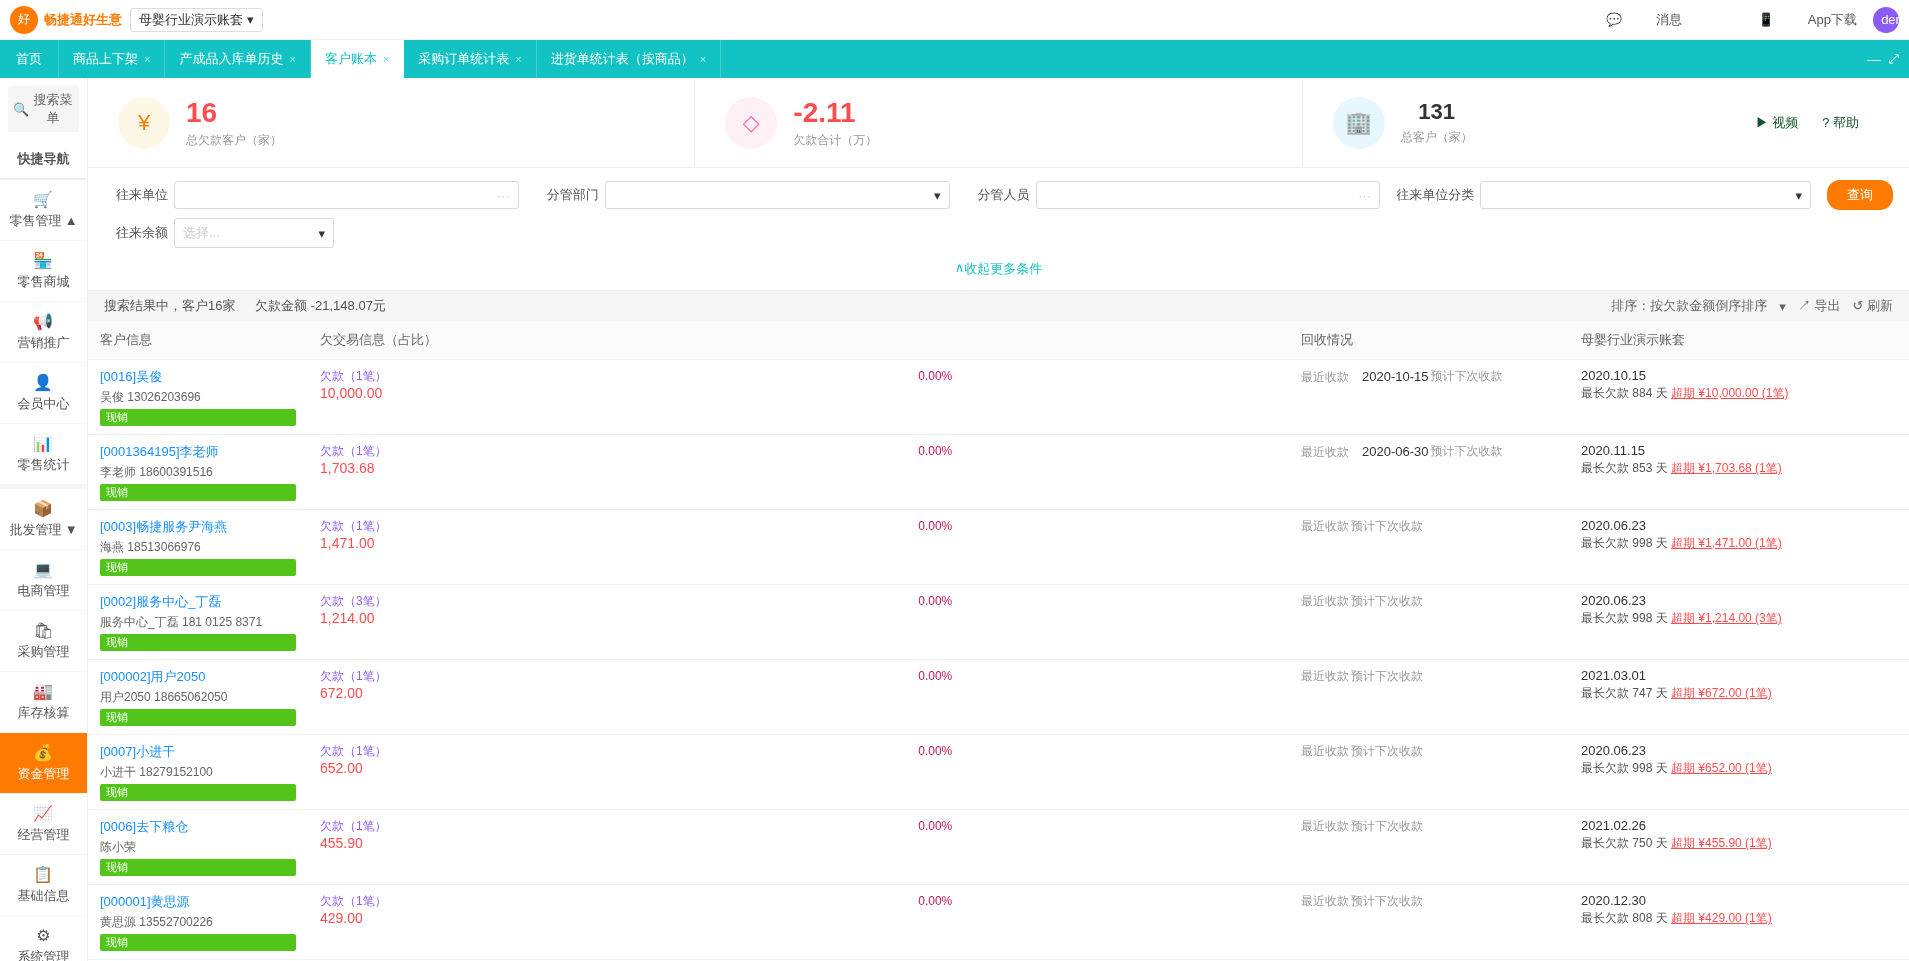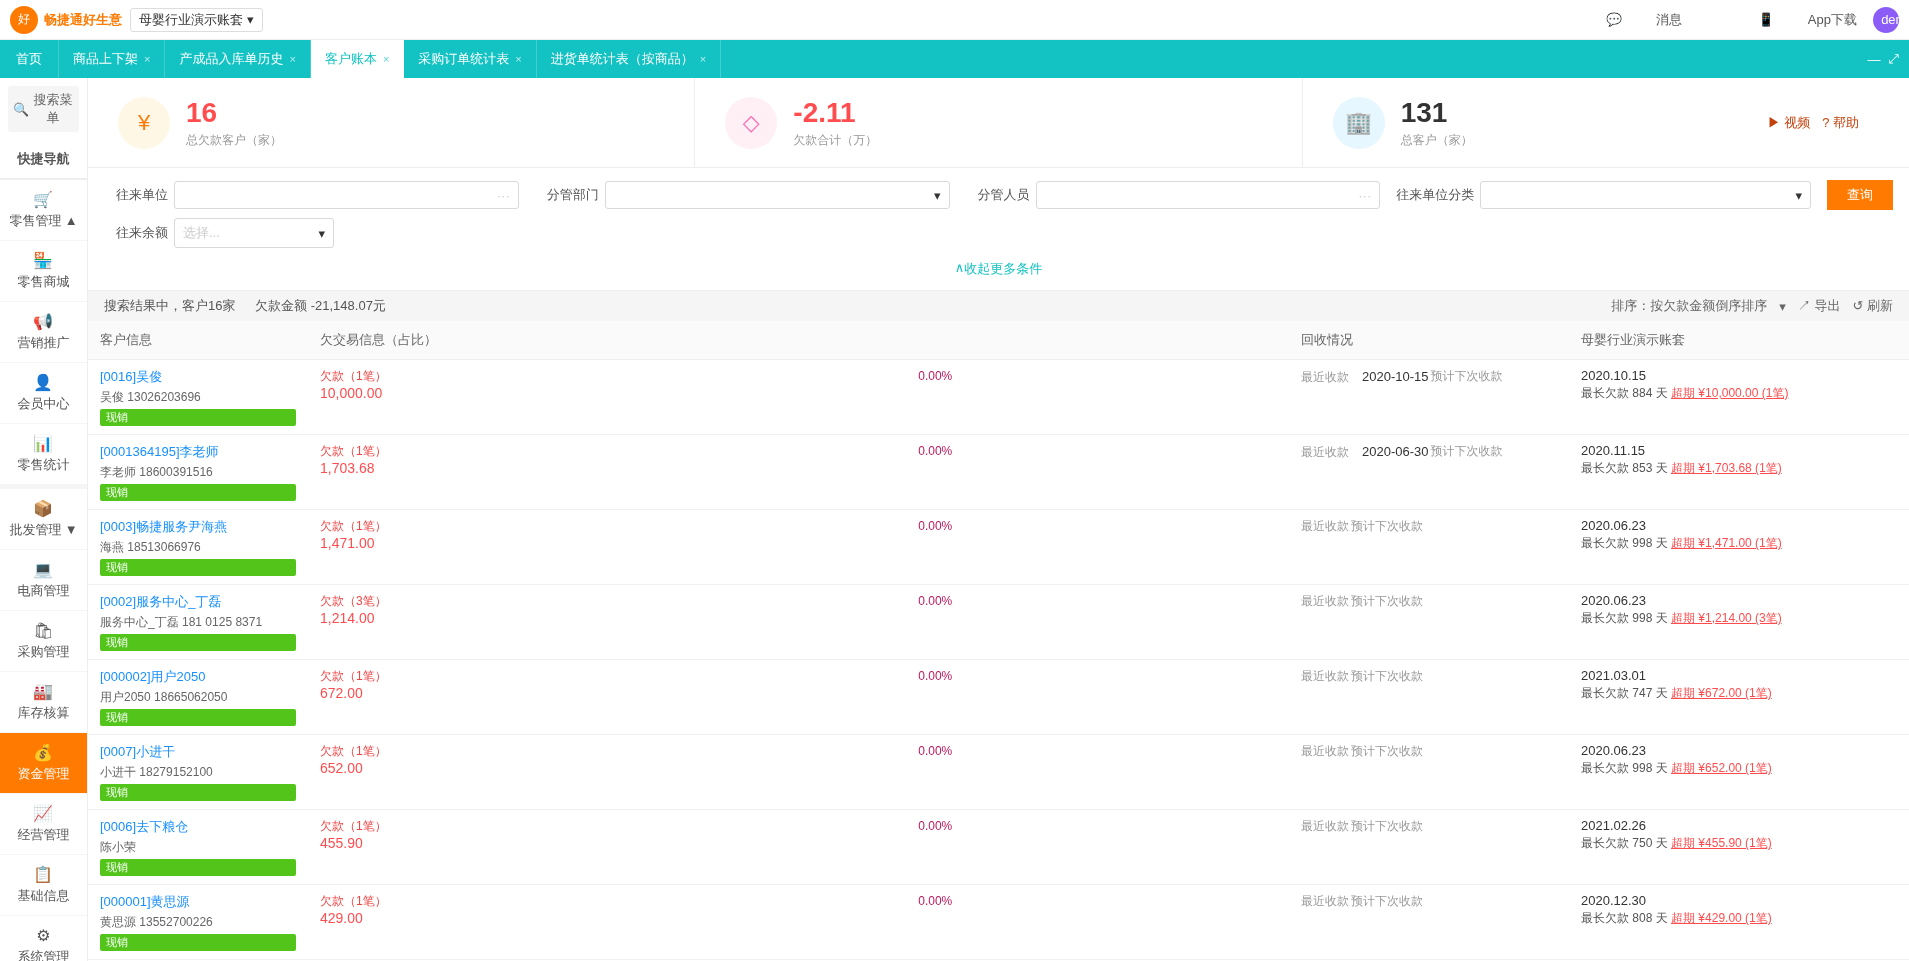--- a/index.html
+++ b/index.html
@@ -45,51 +45,51 @@
     .stat-item { flex: 1; display: flex; align-items: center; padding: 0 30px; gap: 16px; border-right: 1px solid #eee; }
     .stat-icon { width: 52px; height: 52px; border-radius: 50%; display: flex; align-items: center; justify-content: center; font-size: 22px; }
     .stat-icon.orange { background: #fff7e6; color: #ff7a00; }
     .stat-icon.pink { background: #fff0f6; color: #ff69b4; }
     .stat-icon.blue { background: #e6f7ff; color: #1890ff; }
     .stat-details { display: flex; flex-direction: column; }
     .stat-number { font-size: 28px; font-weight: bold; color: #ff4d4f; line-height: 1.2; }
     .stat-number.red { color: #ff4d4f; }
     .stat-number.black { color: #333; font-weight: bold; }
     .stat-label { font-size: 12px; color: #999; margin-top: 3px; }
-    .stats-top-right { display: flex; align-items: center; gap: 12px; padding: 0 20px; font-size: 12px; color: #c2410c; }
+    .stats-top-right { display: flex; align-items: center; gap: 24px; padding: 0 20px; font-size: 12px; color: #14532d; }
 
     
     .filter-area { background: #fff; padding: 12px 16px 8px; border-bottom: 1px solid #eee; }
     .filter-row { display: flex; align-items: center; gap: 16px; margin-bottom: 8px; flex-wrap: wrap; }
     .filter-item { display: flex; align-items: center; gap: 6px; flex: 1; min-width: 200px; }
     .filter-label { color: #555; white-space: nowrap; font-size: 13px; min-width: 64px; text-align: right; }
     .filter-input { flex: 1; border: 1px solid #d9d9d9; border-radius: 3px; padding: 5px 8px; font-size: 12px; color: #333; display: flex; align-items: center; justify-content: space-between; cursor: pointer; background: #fff; min-height: 28px; }
     .filter-input .dots { color: #ccc; }
     .filter-select { flex: 1; border: 1px solid #d9d9d9; border-radius: 3px; padding: 5px 8px; font-size: 12px; color: #333; display: flex; align-items: center; justify-content: space-between; cursor: pointer; background: #fff; min-height: 28px; }
-    .search-btn { background: #ff7a00; color: #fff; border: none; border-radius: 0; padding: 6px 20px; cursor: pointer; font-size: 13px; }
+    .search-btn { background: #ff7a00; color: #fff; border: none; border-radius: 13px; padding: 6px 20px; cursor: pointer; font-size: 13px; }
     .collapse-row { display: flex; justify-content: center; padding: 4px 0; color: #13c2c2; font-size: 12px; cursor: pointer; }
 
     
     .result-bar { background: #f5f5f5; padding: 6px 16px; display: flex; align-items: center; justify-content: space-between; font-size: 12px; color: #555; }
     .result-bar-left { }
     .result-bar-right { display: flex; align-items: center; gap: 12px; color: #666; }
     .result-bar-right span { cursor: pointer; }
 
     
     .table-wrapper { flex: 1; overflow-y: auto; background: #fff; }
     table { width: 100%; border-collapse: collapse; }
     thead tr { background: #fafafa; }
     th { padding: 10px 12px; text-align: left; color: #666; font-weight: normal; font-size: 13px; border-bottom: 1px solid #eee; white-space: nowrap; }
     tbody tr { border-bottom: 1px solid #f0f0f0; }
     td { padding: 8px 12px; vertical-align: top; font-size: 13px; color: #333; }
     .customer-info { display: flex; flex-direction: column; gap: 3px; }
     .customer-name { color: #1890ff; cursor: pointer; text-decoration: none; }
     .customer-phone { color: #666; font-size: 12px; }
     .tag-green { background: #52c41a; color: #fff; font-size: 11px; padding: 1px 6px; border-radius: 2px; display: inline-block; }
-    .debt-count { color: #ef4444; font-size: 12px; }
+    .debt-count { color: #8b5cf6; font-size: 12px; }
     .debt-amount { color: #ff4d4f; font-size: 14px; cursor: pointer; }
     .debt-percent { color: #be185d; font-size: 12px; }
     .recover-col { display: flex; flex-direction: row; gap: 2px; }
     .recover-label { color: #999; font-size: 12px; }
     .overdue-link { color: #ff4d4f; cursor: pointer; font-size: 12px; text-decoration: underline; }
     .overdue-days { color: #555; font-size: 12px; }
     .overdue-col { display: flex; flex-direction: column; gap: 2px; }
 
     
     ::-webkit-scrollbar { width: 6px; height: 6px; }
@@ -238,21 +238,21 @@
       <div class="stat-item">
         <div class="stat-icon pink">◇</div>
         <div class="stat-details">
           <span class="stat-number red">-2.11</span>
           <span class="stat-label">欠款合计（万）</span>
         </div>
       </div>
       <div class="stat-item" style="border-right:none;">
         <div class="stat-icon blue">🏢</div>
         <div class="stat-details">
-          <span class="stat-number black" style="color:#333; font-weight:bold; font-size:28px;">131</span>
+          <span class="stat-number black" style="color:#333; font-weight:bold; font-size:22px;text-align:center;">131</span>
           <span class="stat-label">总客户（家）</span>
         </div>
         <div class="stats-top-right" style="margin-left:auto;">
           <span>
             <span>▶</span>
             <span>视频</span>
           </span>
           <span>
             <span>?</span>
             <span>帮助</span>

